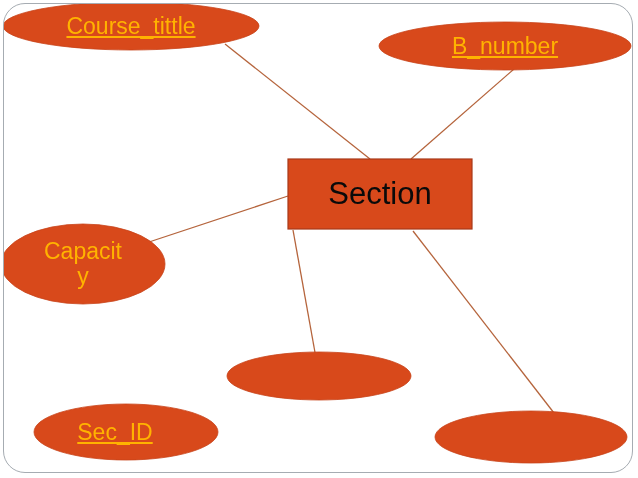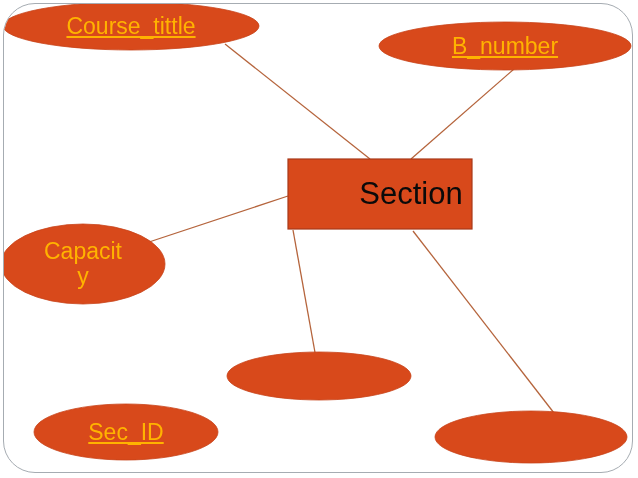--- a/index.html
+++ b/index.html
@@ -17,21 +17,21 @@
   }
   
   #frame {
     position: absolute;
     left: 3px;
     top: 3px;
     width: 630px;
     height: 470px;
     box-sizing: border-box;
     border: 1px solid #a6acb2;
-    border-radius: 32px;
+    border-radius: 22px;
     background: #ffffff;
     overflow: hidden;
   }
   #canvas {
     position: absolute;
     left: -3px;
     top: -3px;
     width: 638px;
     height: 478px;
   }
@@ -100,24 +100,24 @@
       <div class="node-label" style="left:0px; top:223px; width:164px; height:80px; flex-direction:column;">
         <span class="attr-text" style="text-decoration:none;">Capacit</span>
         <span class="attr-text" style="text-decoration:none;">y</span>
       </div>
 
       <div class="node-label" style="left:378px; top:21px; width:252px; height:48px;">
         <span class="attr-text">B_number</span>
       </div>
 
 
-      <div class="node-label" style="left:33px; top:403px; width:184px; height:56px;">
+      <div class="node-label" style="left:22px; top:403px; width:184px; height:56px;">
         <span class="attr-text">Sec_ID</span>
       </div>
 
 
-      <div class="node-label" style="left:287px; top:158px; width:184px; height:70px;padding-left:31px;">
+      <div class="node-label" style="left:287px; top:158px; width:184px; height:70px;">
         <span class="entity-text">Section</span>
       </div>
 
     </div>
   </div>
 </div>
 
 </body></html>

